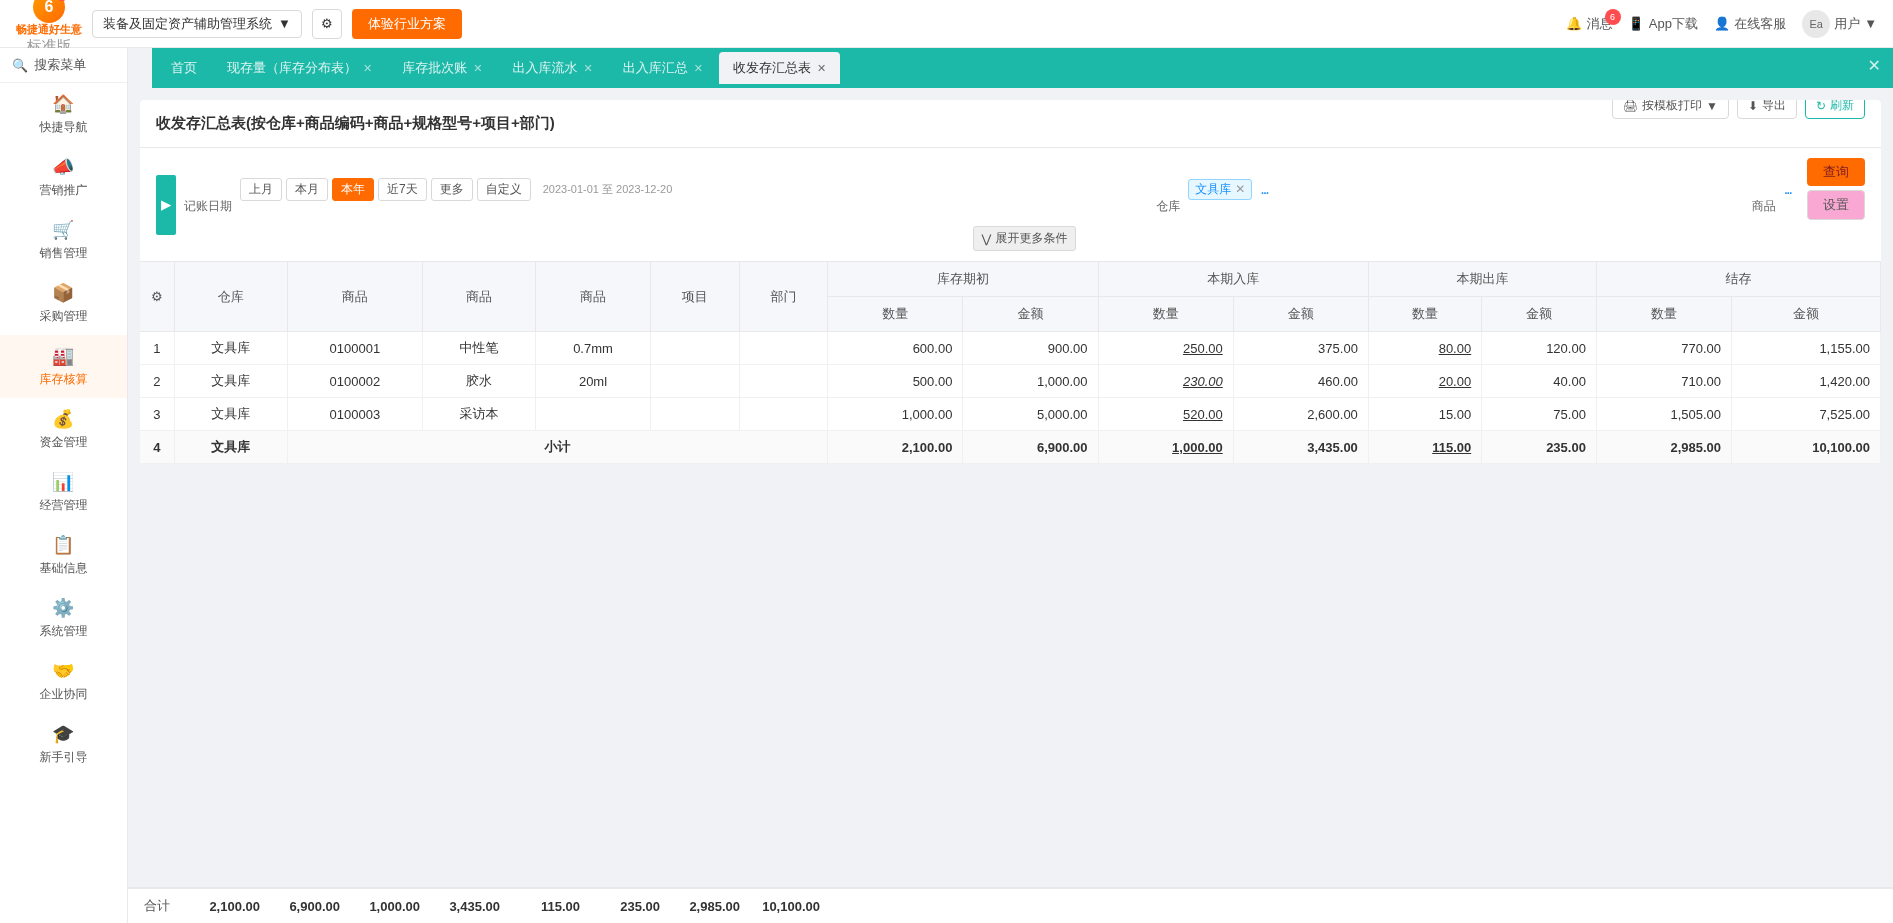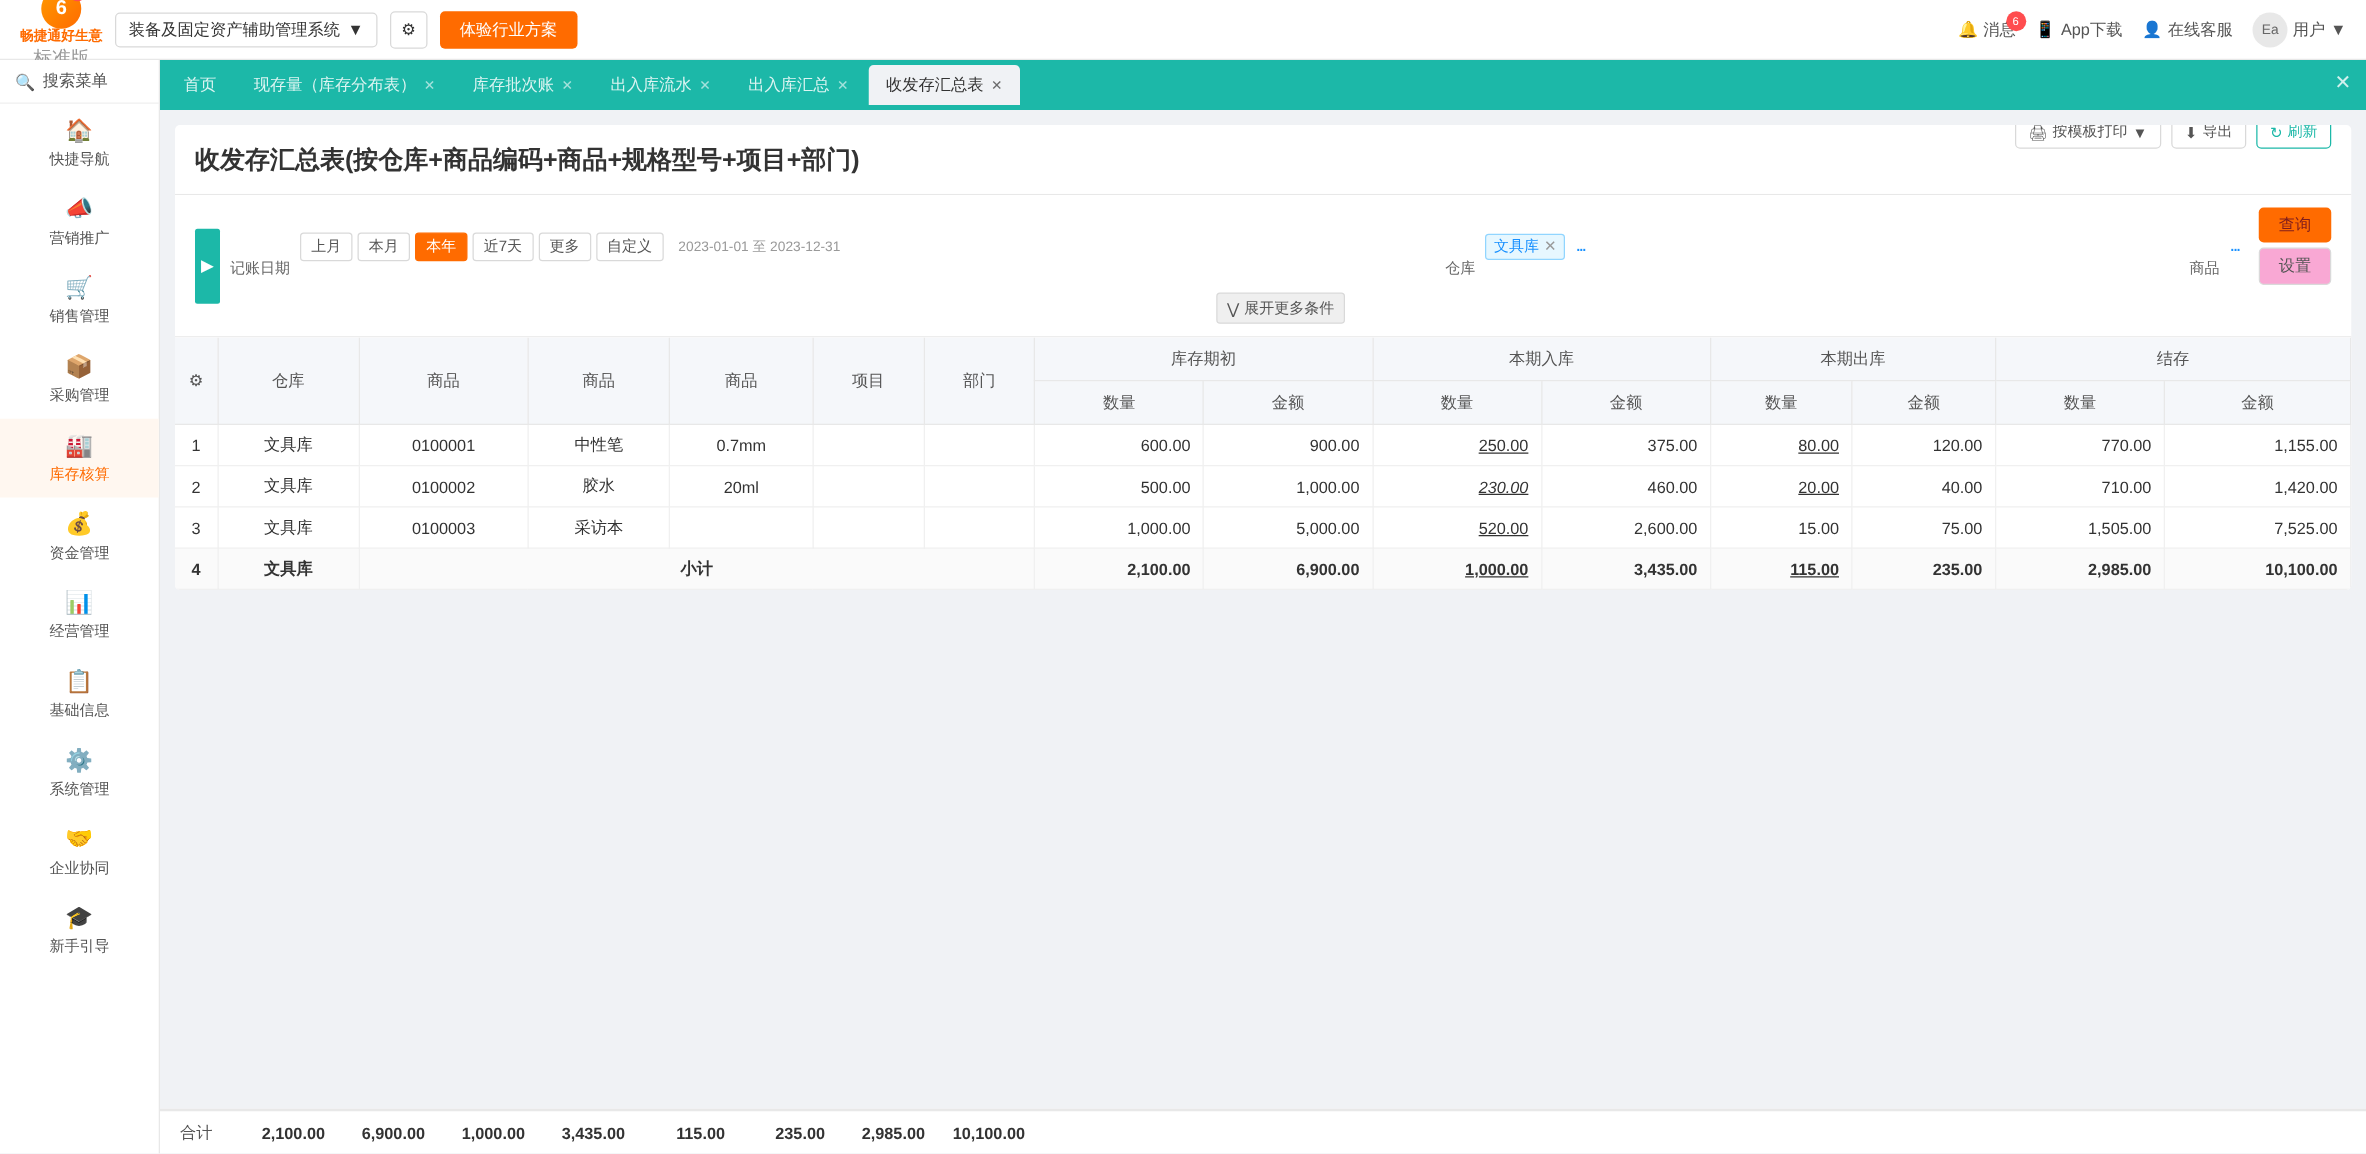--- a/index.html
+++ b/index.html
@@ -33,21 +33,21 @@
 
     
     .tab-bar { display: flex; align-items: center; background: #1cb8a8; height: 40px; padding: 0 4px; }
     .tab { display: flex; align-items: center; padding: 0 14px; height: 32px; cursor: pointer; color: rgba(255,255,255,0.85); font-size: 13px; gap: 6px; border-radius: 4px 4px 0 0; margin: 0 1px; }
     .tab.active { background: #f0f2f5; color: #333; }
     .tab-close { font-size: 11px; opacity: 0.7; }
 
     
     .page-content { flex: 1; background: #f0f2f5; padding: 12px; overflow-y: auto; }
     .page-header { background: #fff; padding: 14px 16px; border-radius: 4px 4px 0 0; border-bottom: 1px solid #e8e8e8; }
-    .page-title { font-size: 20px; font-weight: bold; color: #333; }
+    .page-title { font-size: 15px; font-weight: bold; color: #333; }
     .page-header-actions { display: flex; align-items: center; gap: 8px; float: right; margin-top: -22px; }
     .action-btn { display: flex; align-items: center; gap: 4px; border: 1px solid #d9d9d9; border-radius: 4px; padding: 4px 10px; font-size: 12px; cursor: pointer; background: #fff; color: #555; }
     .action-btn.refresh { color: #1cb8a8; border-color: #1cb8a8; }
 
     
     .filter-bar { background: #fff; padding: 10px 16px; border-bottom: 1px solid #e8e8e8; display: flex; align-items: center; gap: 12px; flex-wrap: wrap; }
     .filter-row { display: flex; align-items: center; gap: 8px; width: 100%; }
     .filter-label { font-size: 12px; color: #666; white-space: nowrap; margin-top: 35px; }
     .filter-date-btns { display: flex; gap: 4px; align-items: center; }
     .date-btn { padding: 2px 8px; border: 1px solid #d9d9d9; border-radius: 3px; font-size: 12px; cursor: pointer; background: #fff; color: #555; }
@@ -173,21 +173,21 @@
         <span>企业协同</span>
       </div>
       <div class="sidebar-item">
         <span class="sidebar-icon">🎓</span>
         <span>新手引导</span>
       </div>
     </div>
 
     <div class="content-area">
 
-      <div class="tab-bar" style="position: relative;">
+      <div class="tab-bar" style="position: relative; margin-left: 24px;">
         <div class="tab">
           <span>首页</span>
         </div>
         <div class="tab">
           <span>现存量（库存分布表）</span>
           <span class="tab-close">✕</span>
         </div>
         <div class="tab">
           <span>库存批次账</span>
           <span class="tab-close">✕</span>
@@ -237,21 +237,21 @@
               <div class="filter-row" style="margin-bottom: 6px;">
                 <span class="filter-label">记账日期</span>
                 <div class="filter-date-btns">
                   <button class="date-btn">上月</button>
                   <button class="date-btn">本月</button>
                   <button class="date-btn active">本年</button>
                   <button class="date-btn">近7天</button>
                   <button class="date-btn">更多</button>
                   <button class="date-btn">自定义</button>
                 </div>
-                <span class="date-range">2023-01-01 至 2023-12-31</span>
+                <span class="date-range">2023-01-01 至 2023-12-20</span>
                 <div style="flex: 1;"></div>
                 <span class="filter-label">仓库</span>
                 <div class="filter-tag">
                   <span>文具库</span>
                   <span class="filter-tag-close">✕</span>
                 </div>
                 <span class="filter-ellipsis">...</span>
                 <div style="flex: 1;"></div>
                 <span class="filter-label">商品</span>
                 <span class="filter-ellipsis">...</span>

